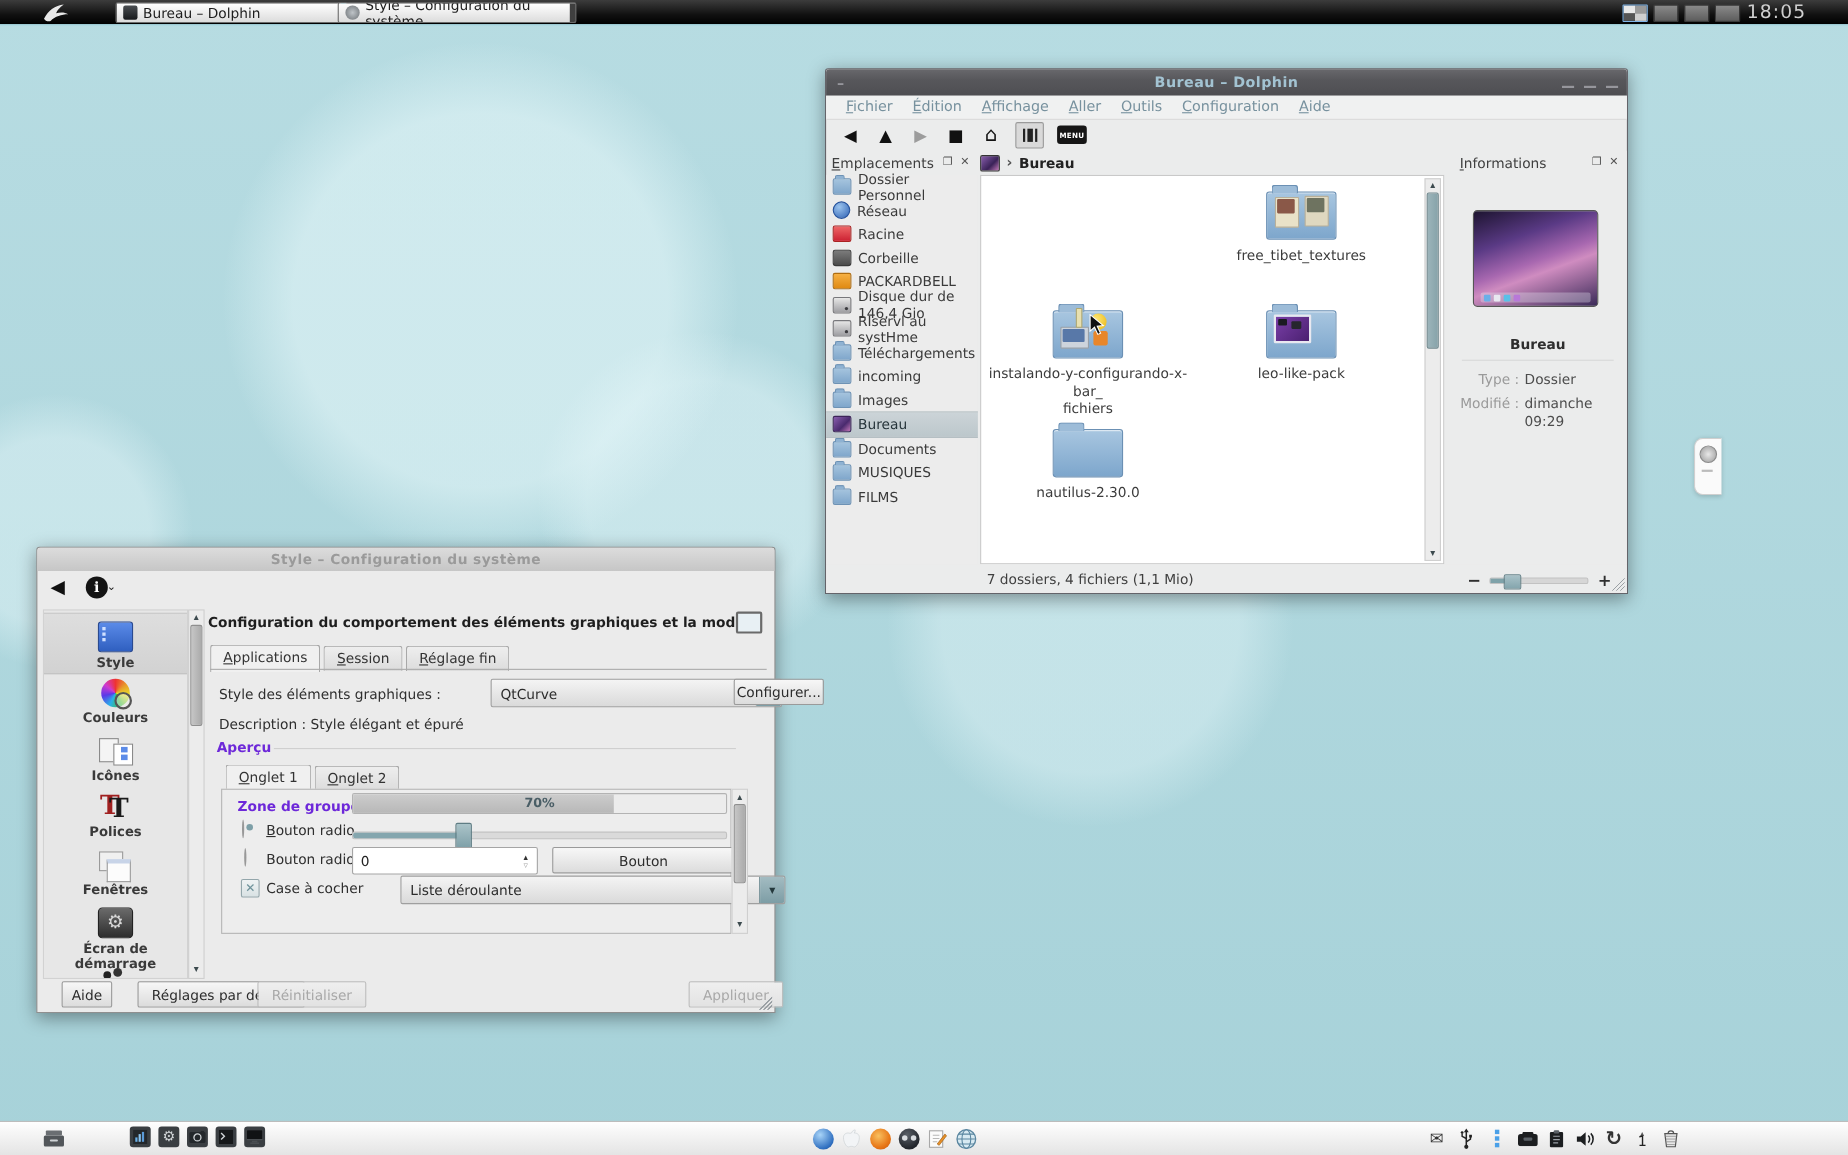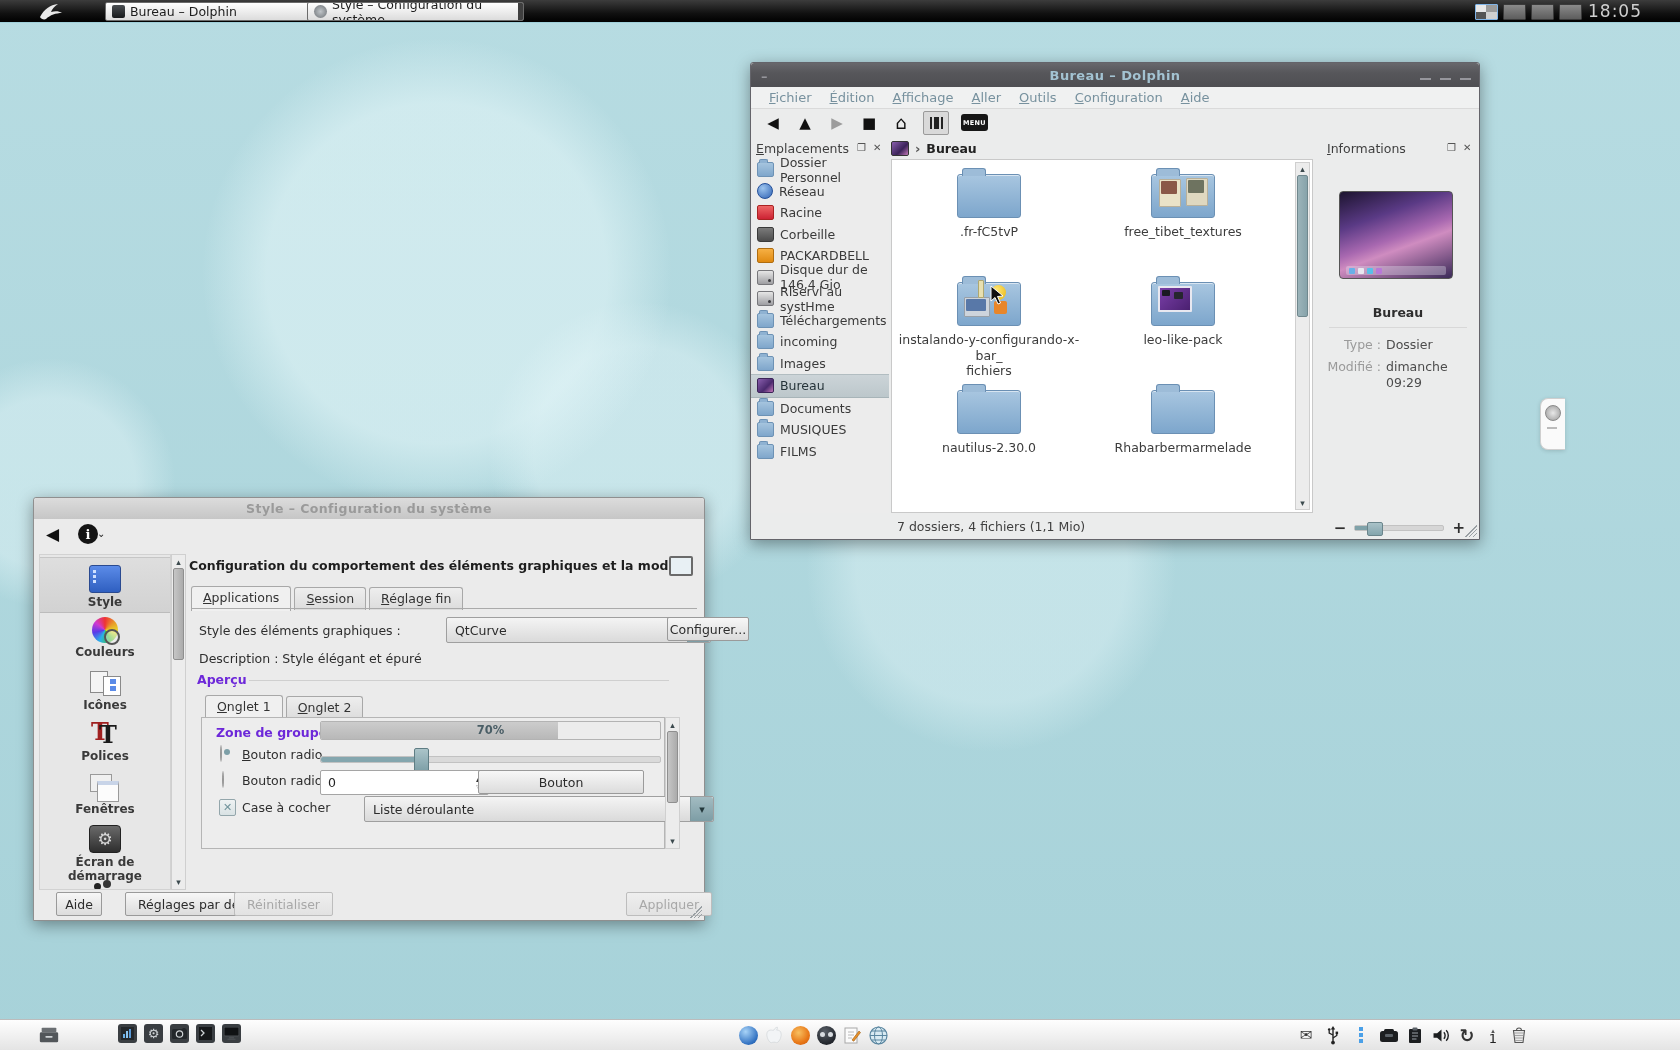--- a/index.html
+++ b/index.html
@@ -297,24 +297,20 @@
           <span class="pico fold"></span>
           <span>MUSIQUES</span>
         </div>
       <div class="pl-item">
           <span class="pico fold"></span>
           <span>FILMS</span>
         </div>
     </div>
 
     <div class="view">
-      <div class="ftile" style="left:2px;top:14px">
-        <div class="fico"></div>
-        <div class="flabel">.fr-fC5tvP</div>
-      </div>
       <div class="ftile" style="left:196px;top:14px">
         <div class="fico">
           <span class="ov" style="left:7px;top:4px;width:20px;height:26px;background:#e9e2c8;border:1px solid #b8b09a"></span>
           <span class="ov" style="left:9px;top:6px;width:16px;height:13px;background:#8a5848"></span>
           <span class="ov" style="left:34px;top:3px;width:20px;height:26px;background:#dfd8c0;border:1px solid #b8b09a"></span>
           <span class="ov" style="left:36px;top:5px;width:16px;height:13px;background:#6e7360"></span>
         </div>
         <div class="flabel">free_tibet_textures</div>
       </div>
       <div class="ftile" style="left:2px;top:122px">
@@ -332,24 +328,20 @@
         <div class="fico">
           <span class="ov" style="left:6px;top:3px;width:30px;height:22px;background:linear-gradient(135deg,#7a3fa8,#4a2070);border:2px solid #e8e8f0"></span>
           <span class="ov" style="left:10px;top:7px;width:8px;height:6px;background:#1a1a22"></span>
           <span class="ov" style="left:22px;top:9px;width:9px;height:7px;background:#26262e"></span>
         </div>
         <div class="flabel">leo-like-pack</div>
       </div>
       <div class="ftile" style="left:2px;top:230px">
         <div class="fico"></div>
         <div class="flabel">nautilus-2.30.0</div>
-      </div>
-      <div class="ftile" style="left:196px;top:230px">
-        <div class="fico"></div>
-        <div class="flabel">Rhabarbermarmelade</div>
       </div>
 
       <div class="sb" style="right:2px;top:2px;bottom:2px;width:13px">
         <span class="ar" style="top:1px">▴</span>
         <span class="thumb" style="top:12px;height:140px"></span>
         <span class="ar" style="bottom:1px">▾</span>
       </div>
     </div>
 
     <div class="infopanel">
@@ -498,21 +490,21 @@
         <span class="slider-handle" style="left:212px;top:30px"></span>
         <span class="radio abs" style="left:18px;top:54px"></span>
         <span class="frow" style="left:40px;top:55px">Bouton radio</span>
         <div class="spin" style="left:118px;top:52px;width:160px">
           <span>0</span>
           <span class="arrows">
             <span style="color:#333">▴</span>
             <span style="color:#aaa">▿</span>
           </span>
         </div>
-        <span class="btn" style="position:absolute;left:276px;top:52px;width:140px">Bouton</span>
+        <span class="btn" style="position:absolute;left:300px;top:52px;width:140px">Bouton</span>
         <span class="chk abs" style="left:17px;top:81px">✕</span>
         <span class="frow" style="left:40px;top:82px">Case à cocher</span>
         <span class="combo" style="left:118px;top:78px;width:340px">
           <span>Liste déroulante</span>
           <span class="arrow">▾</span>
         </span>
       </div>
 
       <div class="sb" style="left:478px;top:163px;height:130px;width:13px">
         <span class="ar" style="top:2px">▴</span>

